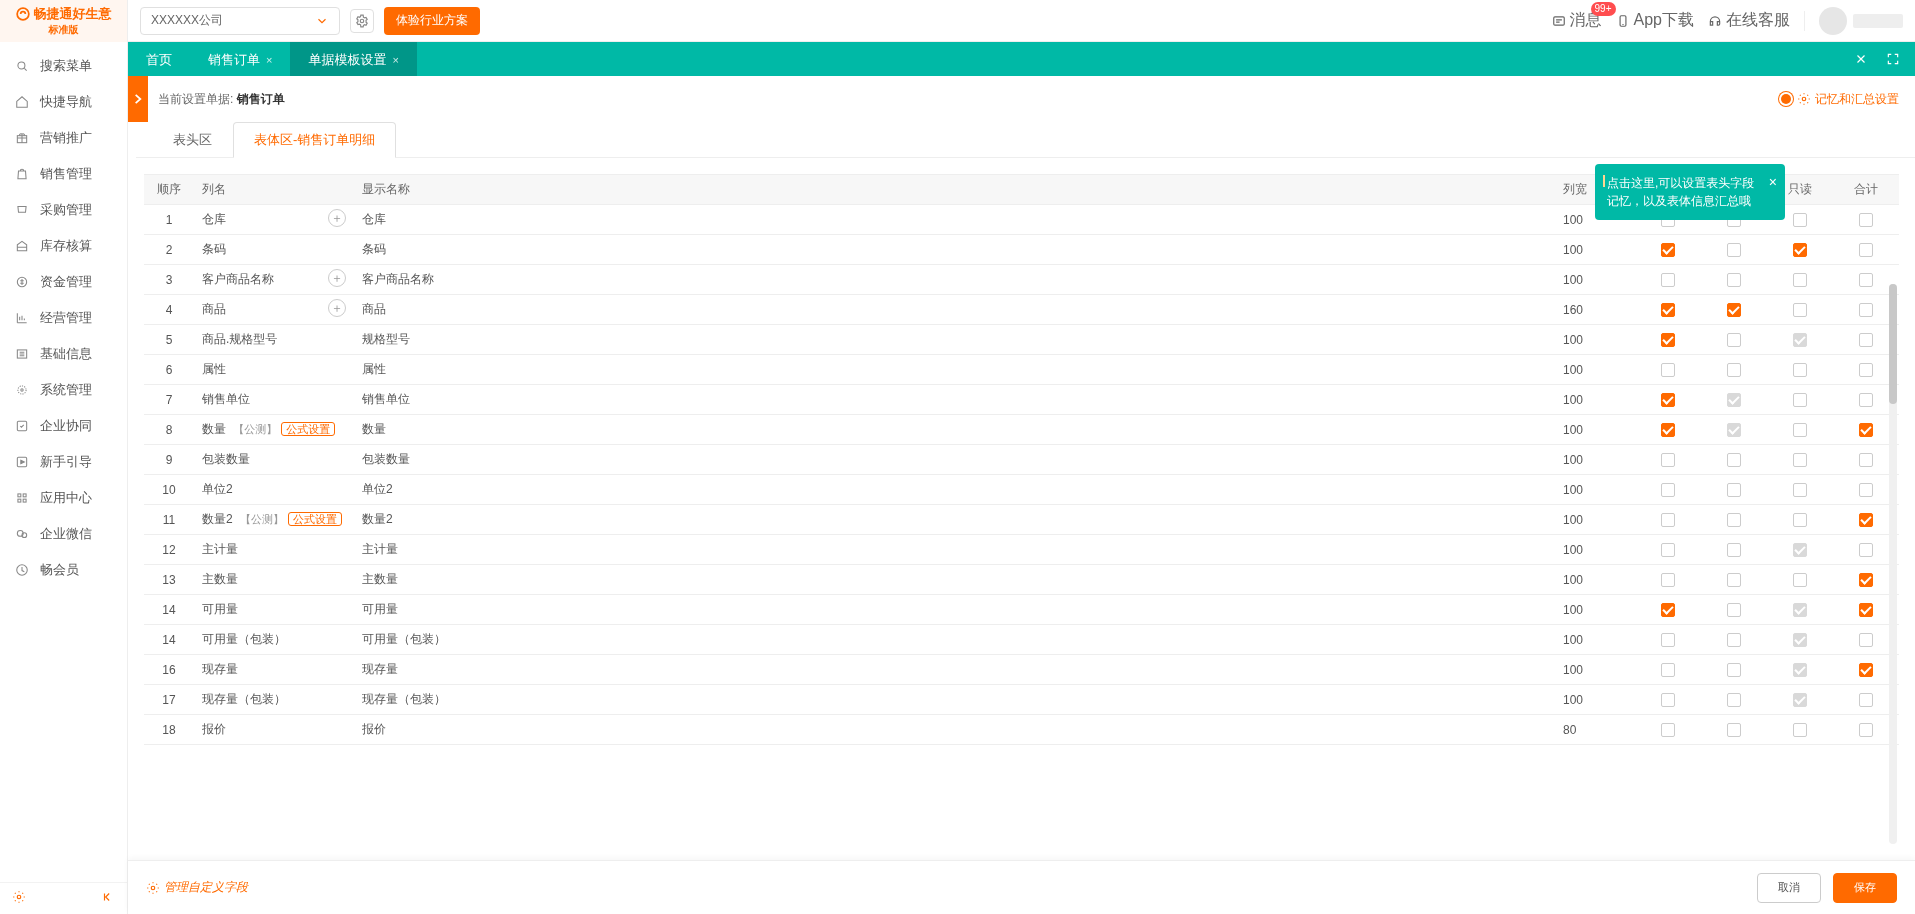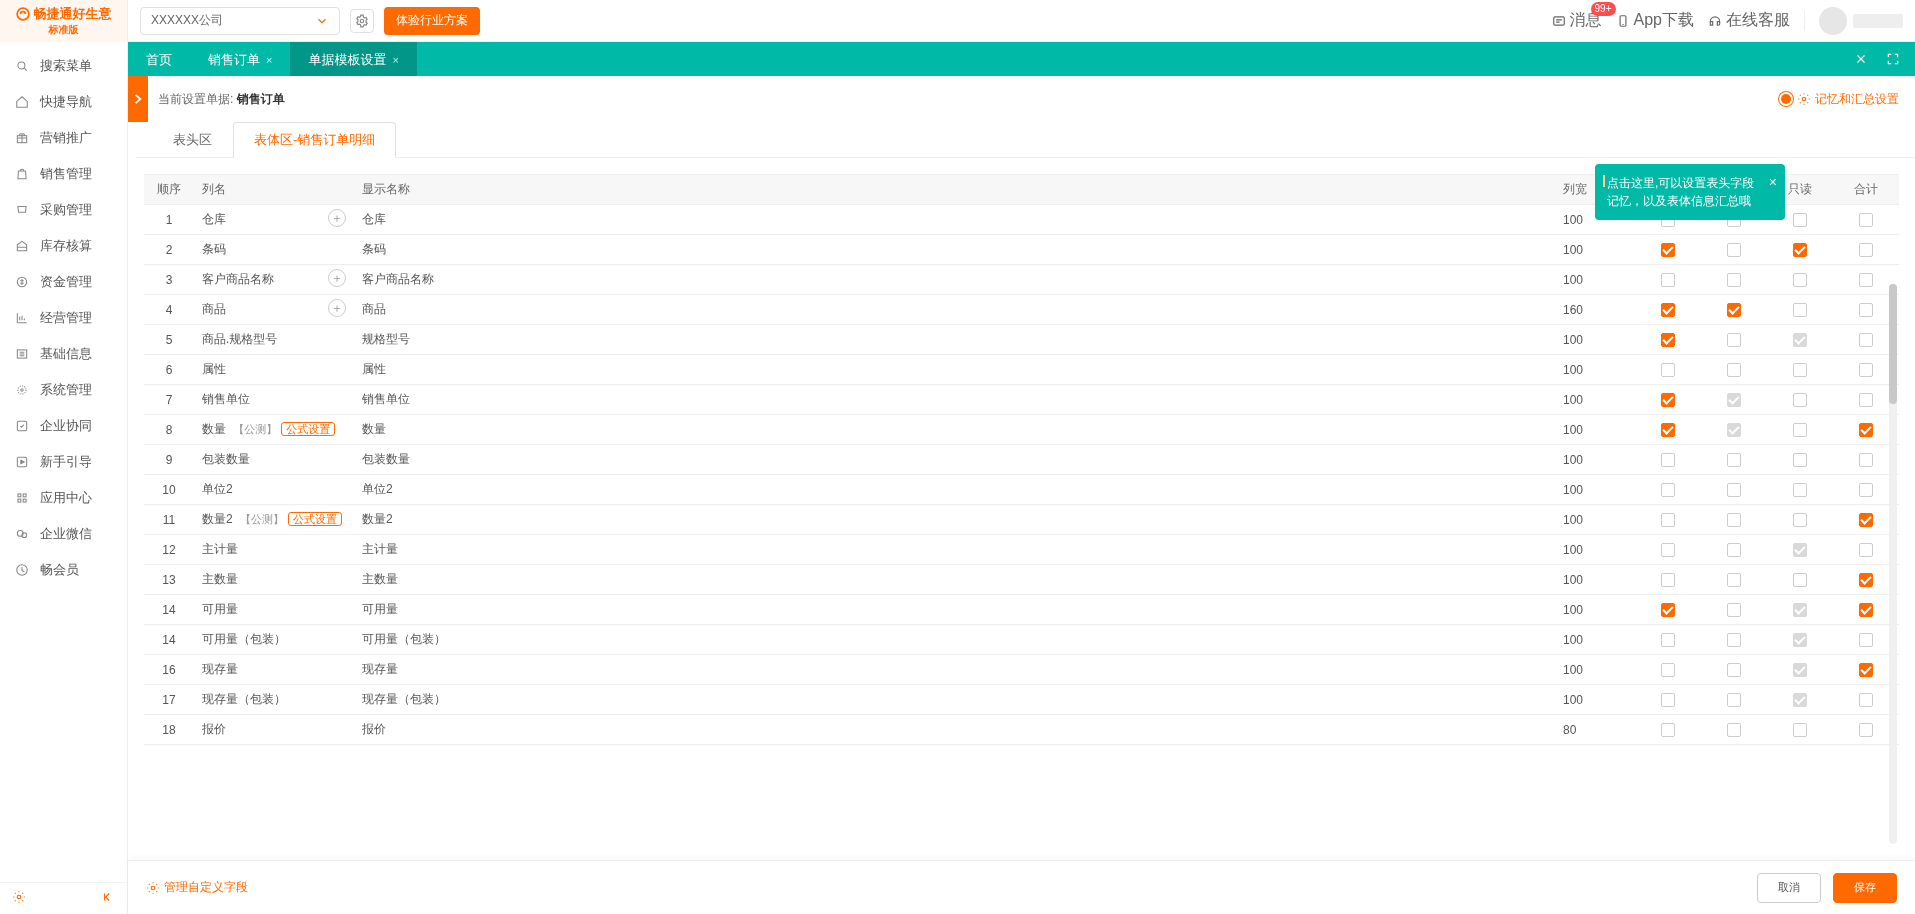--- a/index.html
+++ b/index.html
@@ -81,21 +81,21 @@
   .chk:checked { background: #ff6a00; border-color: #ff6a00; }
   .chk:checked::after { content: ""; position: absolute; left: 3px; top: 0px; width: 4px; height: 8px; border: 2px solid #fff; border-top: none; border-left: none; transform: rotate(45deg); }
   .chk:disabled { background: #f2f2f2; border-color: #ddd; cursor: not-allowed;}
   .chk:checked:disabled { background: #d9d9d9; border-color: #d9d9d9; }
   .chk:checked:disabled::after { border-color:#fff; }
 
   .scroll-hint { position: absolute; right: 18px; top: 208px; bottom: 70px; width: 8px; background: #f0f0f0; border-radius: 4px; }
   .scroll-thumb { position: absolute; top: 0; left: 0; right: 0; height: 120px; background: #c8c8c8; border-radius: 4px; }
 
   .footer { height: 54px; border-top: 1px solid #eee; display: flex; align-items: center; padding: 0 18px; gap: 12px; background: #fff; box-shadow: 0 -2px 6px rgba(0,0,0,.04); }
-  .manage-link { color: #ff6a00; display: flex; align-items: center; gap: 4px; cursor: pointer; font-size: 12px;}
+  .manage-link { color: #ff6a00; display: flex; align-items: center; gap: 4px; cursor: pointer; font-size: 12px; font-style: italic;}
   .footer .spacer { flex: 1; }
   .btn { height: 30px; padding: 0 20px; border-radius: 4px; display: flex; align-items: center; cursor: pointer; font-size: 11px; }
   .btn-default { border: 1px solid #ccc; color: #555; background: #fff; }
   .btn-primary { background: #ff6a00; color: #fff; border: 1px solid #ff6a00;}
 
   svg { width: 14px; height: 14px; }
 </style>
 </head>
 <body>
 

